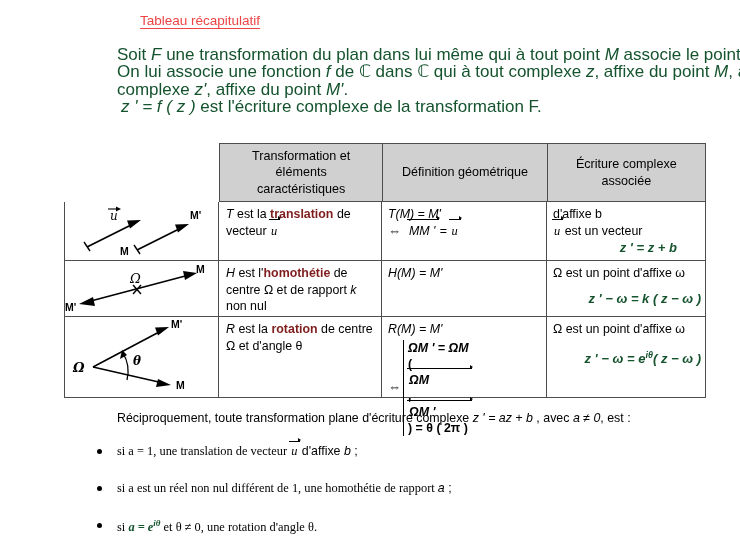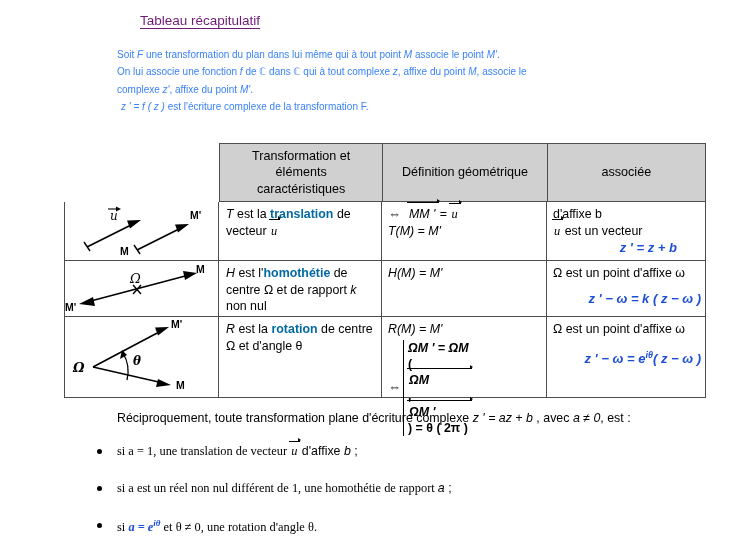--- a/index.html
+++ b/index.html
@@ -11,30 +11,30 @@
     color:#000000;
     position:relative;
     overflow:hidden;
   }
   .page{position:relative;width:740px;height:555px;}
 
   
   .title{
     position:absolute;left:140px;top:13px;
     font-size:13.5px;
-    color:#701a75;
+    color:#ef4444;
     text-decoration:underline;
     text-underline-offset:3px;
     white-space:nowrap;
   }
 
   
   .intro{
     position:absolute;left:117px;top:46px;width:620px;
-    font-size:10px;line-height:17.4px;color:#3b82f6;
+    font-size:17px;line-height:17.4px;color:#14532d;
   }
   .intro p{margin:0;white-space:nowrap;}
   .intro .l4{ padding-left:4px; }
 
   i.v{font-style:italic;}
   .mathser{font-family:"Liberation Serif","DejaVu Serif",serif;}
   .bb{font-family:"DejaVu Sans",sans-serif;}
 
   
   .vec{position:relative;display:inline-block;padding:0 1px;}
@@ -76,22 +76,22 @@
          border-right:1.3px solid #4d4d4d;}
   .c-def{width:163px;box-sizing:border-box;border-right:1.3px solid #4d4d4d;
          padding:4px 6px 4px 7px;font-size:12.4px;line-height:16.6px;}
   .c-geo{width:165px;box-sizing:border-box;border-right:1.3px solid #4d4d4d;
          padding:4px 4px 4px 6px;font-size:12.4px;line-height:16.6px;}
   .c-cplx{width:158px;box-sizing:border-box;padding:4px 4px 4px 6px;
           font-size:12.4px;line-height:16.6px;}
 
   .r1{height:59px;} .r2{height:56px;} .r3{height:80px;}
 
-  .red{color:#0369a1;font-weight:bold;text-align:center;}
-  .dkred{color:#1d4ed8;font-weight:bold;font-style:italic;}
+  .red{color:#7f1d1d;font-weight:bold;text-align:center;}
+  .dkred{color:#14532d;font-weight:bold;font-style:italic;}
   .frm2{display:block;text-align:right;margin-top:9px;font-size:13px;}
   .frm1{display:block;text-align:right;padding-right:24px;margin-top:1px;font-size:13px;}
 
   .geoline{white-space:nowrap;}
   .eqv{font-size:13px;}
 
   
   .oar{position:relative;display:inline-block;font-style:italic;padding:0 1px;}
   .oar::after{content:"";position:absolute;left:-1px;right:-3px;top:-0.30em;
               height:0;border-top:1.1px solid currentColor;}
@@ -138,20 +138,21 @@
           <div>Transformation et</div>
           <div>éléments</div>
           <div>caractéristiques</div>
         </div>
       </div>
       <div class="hc hc2">
         <div>Définition géométrique</div>
       </div>
       <div class="hc hc3">
         <div>
+          <div>Écriture complexe</div>
           <div>associée</div>
         </div>
       </div>
     </div>
 
     <div class="tbody">
 
       <div class="trow r1">
         <div class="c-fig">
           <svg width="154" height="57" viewBox="0 0 154 57">
@@ -167,22 +168,22 @@
             <line x1="43" y1="7" x2="54" y2="7" stroke="#000" stroke-width="1.1"></line>
             <polygon points="56,7 51,4.5 51,9.5" fill="#000"></polygon>
             <text x="55" y="53" font-family="Liberation Sans, sans-serif" font-weight="bold" font-size="10.5" fill="#000">M</text>
             <text x="125" y="17" font-family="Liberation Sans, sans-serif" font-weight="bold" font-size="10.5" fill="#000">M'</text>
           </svg>
         </div>
         <div class="c-def">
           <i class="v">T</i><span> est la </span><span class="red">translation</span><span> de vecteur </span><span class="vec mathser" style="font-style:italic">u</span>
         </div>
         <div class="c-geo">
+          <div class="geoline"><i class="v">T(M) = M'</i></div>
           <div class="geoline"><span class="eqv">⇔</span>&nbsp;&nbsp;<span class="oar">MM '</span><span> = </span><span class="vec mathser" style="font-style:italic">u</span></div>
-          <div class="geoline"><i class="v">T(M) = M'</i></div>
         </div>
         <div class="c-cplx">
           <div>d'affixe b</div>
           <div><span class="vec mathser" style="font-style:italic">u</span><span> est un vecteur</span></div>
           <span class="dkred frm1">z ' = z + b</span>
         </div>
       </div>
 
       <div class="trow r2">
         <div class="c-fig">

